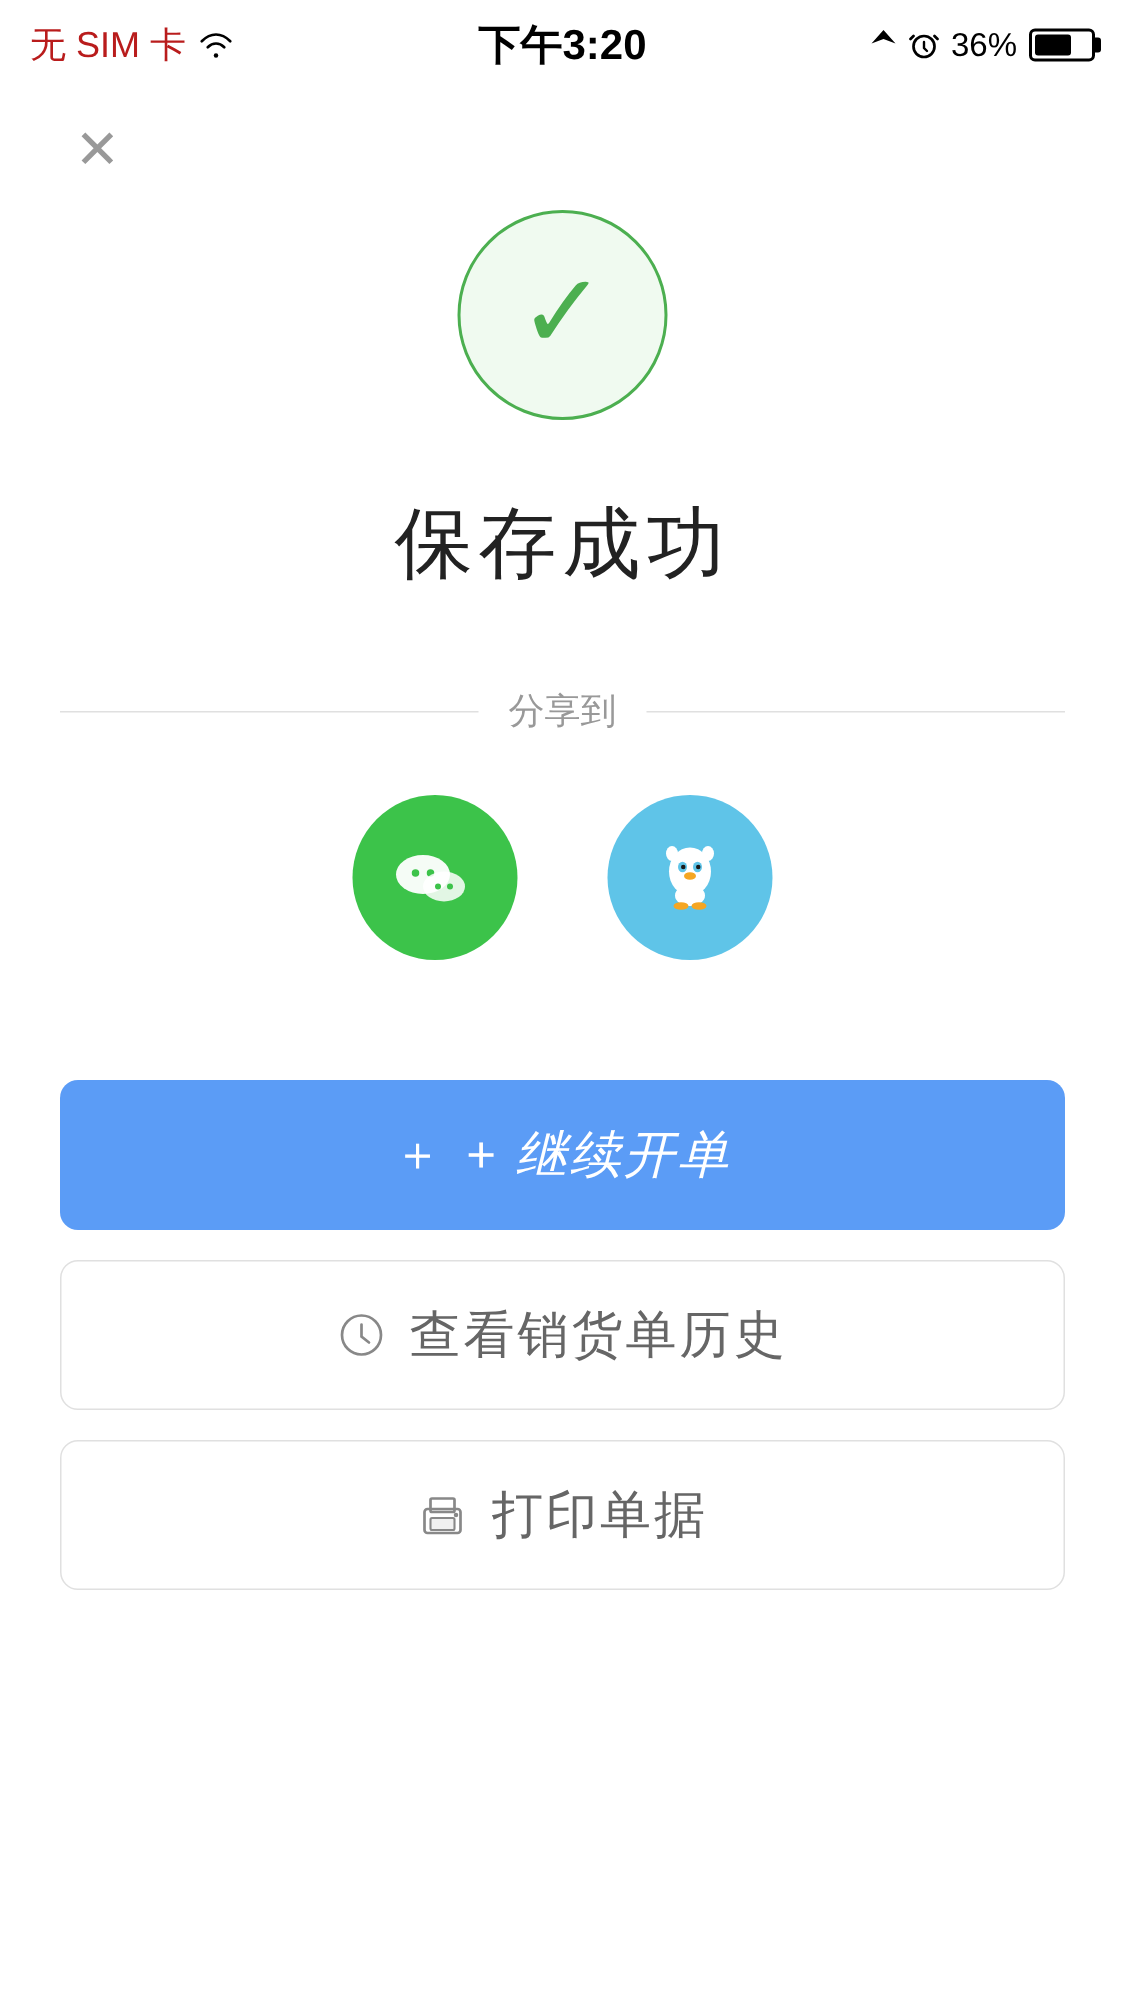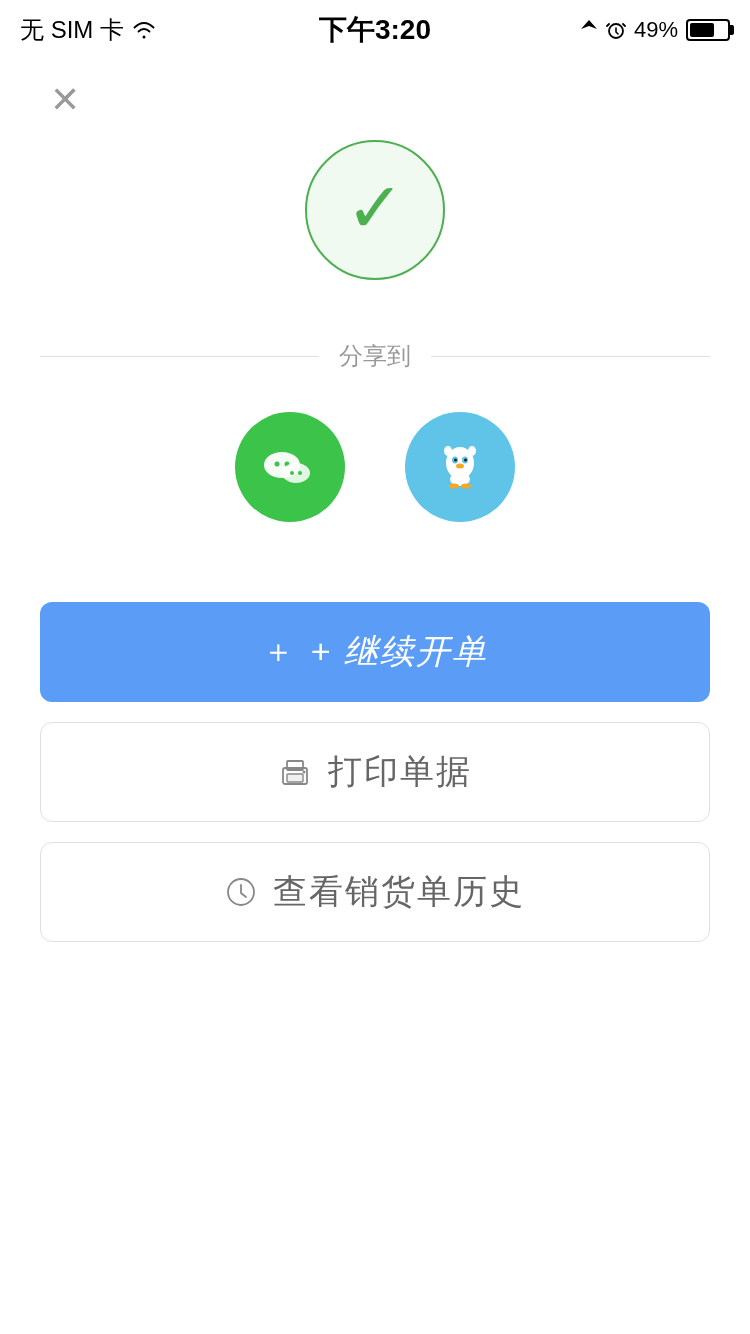--- a/index.html
+++ b/index.html
@@ -23,21 +23,21 @@
       justify-content: space-between;
       padding: 0 20px;
       background: #ffffff;
     }
 
     .status-left {
       display: flex;
       align-items: center;
       gap: 8px;
       font-size: 24px;
-      color: #000000;
+      color: #b91c1c;
       font-weight: 500;
     }
 
     .status-center {
       font-size: 28px;
       font-weight: 600;
       color: #000;
       position: absolute;
       left: 50%;
       transform: translateX(-50%);
@@ -273,41 +273,42 @@
   <div class="status-center">下午3:20</div>
   <div class="status-right">
     <svg width="18" height="22" viewBox="0 0 18 22" fill="none">
       <path d="M9 1L17 10L9 7L1 10L9 1Z" fill="#000"></path>
     </svg>
     <svg width="20" height="20" viewBox="0 0 20 20" fill="none">
       <circle cx="10" cy="11" r="7" stroke="#000" stroke-width="1.8" fill="none"></circle>
       <path d="M10 8v4l2 2" stroke="#000" stroke-width="1.6" stroke-linecap="round" fill="none"></path>
       <path d="M3 4L1 6M17 4l2 2" stroke="#000" stroke-width="1.8" stroke-linecap="round"></path>
     </svg>
-    <span>49%</span>
+    <span>36%</span>
     <div class="battery">
       <div class="battery-bar">
         <div class="battery-fill"></div>
       </div>
     </div>
   </div>
 </div>
 
 <div class="close-btn">
   <span class="close-x">✕</span>
 </div>
 
 <div class="main-content">
 
   <div class="success-circle-wrap">
     <div class="success-circle">
       <span class="checkmark">✓</span>
     </div>
   </div>
 
+  <div class="success-title">保存成功</div>
 
   <div class="share-section">
     <div class="share-divider-row">
       <div class="divider-line"></div>
       <span class="share-label">分享到</span>
       <div class="divider-line"></div>
     </div>
 
     <div class="share-icons-row">
 
@@ -343,34 +344,34 @@
           <ellipse cx="44" cy="16" rx="4" ry="5" fill="white"></ellipse>
         </svg>
       </div>
     </div>
   </div>
 
   <div class="action-buttons">
     <button class="btn-primary">
       <span style="font-size:32px;font-weight:300;">＋</span>
       <span style="letter-spacing:2px;font-style:italic;">+ 继续开单</span>
+    </button>
+
+    <button class="btn-secondary">
+      <svg width="32" height="32" viewBox="0 0 32 32" fill="none">
+        <circle cx="16" cy="16" r="13" stroke="#888" stroke-width="1.8" fill="none"></circle>
+        <path d="M16 9v8l5 4" stroke="#888" stroke-width="1.8" stroke-linecap="round" fill="none"></path>
+      </svg>
+      <span style="letter-spacing:2px;">查看销货单历史</span>
     </button>
 
     <button class="btn-secondary">
       <svg width="34" height="30" viewBox="0 0 34 30" fill="none">
         <rect x="5" y="11" width="24" height="16" rx="2" stroke="#888" stroke-width="1.8" fill="none"></rect>
         <rect x="9" y="17" width="16" height="8" rx="1" fill="#f0f0f0" stroke="#888" stroke-width="1.4"></rect>
         <rect x="9" y="4" width="16" height="9" rx="1" stroke="#888" stroke-width="1.8" fill="none"></rect>
         <circle cx="26" cy="15" r="1.5" fill="#888"></circle>
       </svg>
       <span style="letter-spacing:2px;">打印单据</span>
     </button>
-
-    <button class="btn-secondary">
-      <svg width="32" height="32" viewBox="0 0 32 32" fill="none">
-        <circle cx="16" cy="16" r="13" stroke="#888" stroke-width="1.8" fill="none"></circle>
-        <path d="M16 9v8l5 4" stroke="#888" stroke-width="1.8" stroke-linecap="round" fill="none"></path>
-      </svg>
-      <span style="letter-spacing:2px;">查看销货单历史</span>
-    </button>
   </div>
 
 </div>
 
 </body></html>

